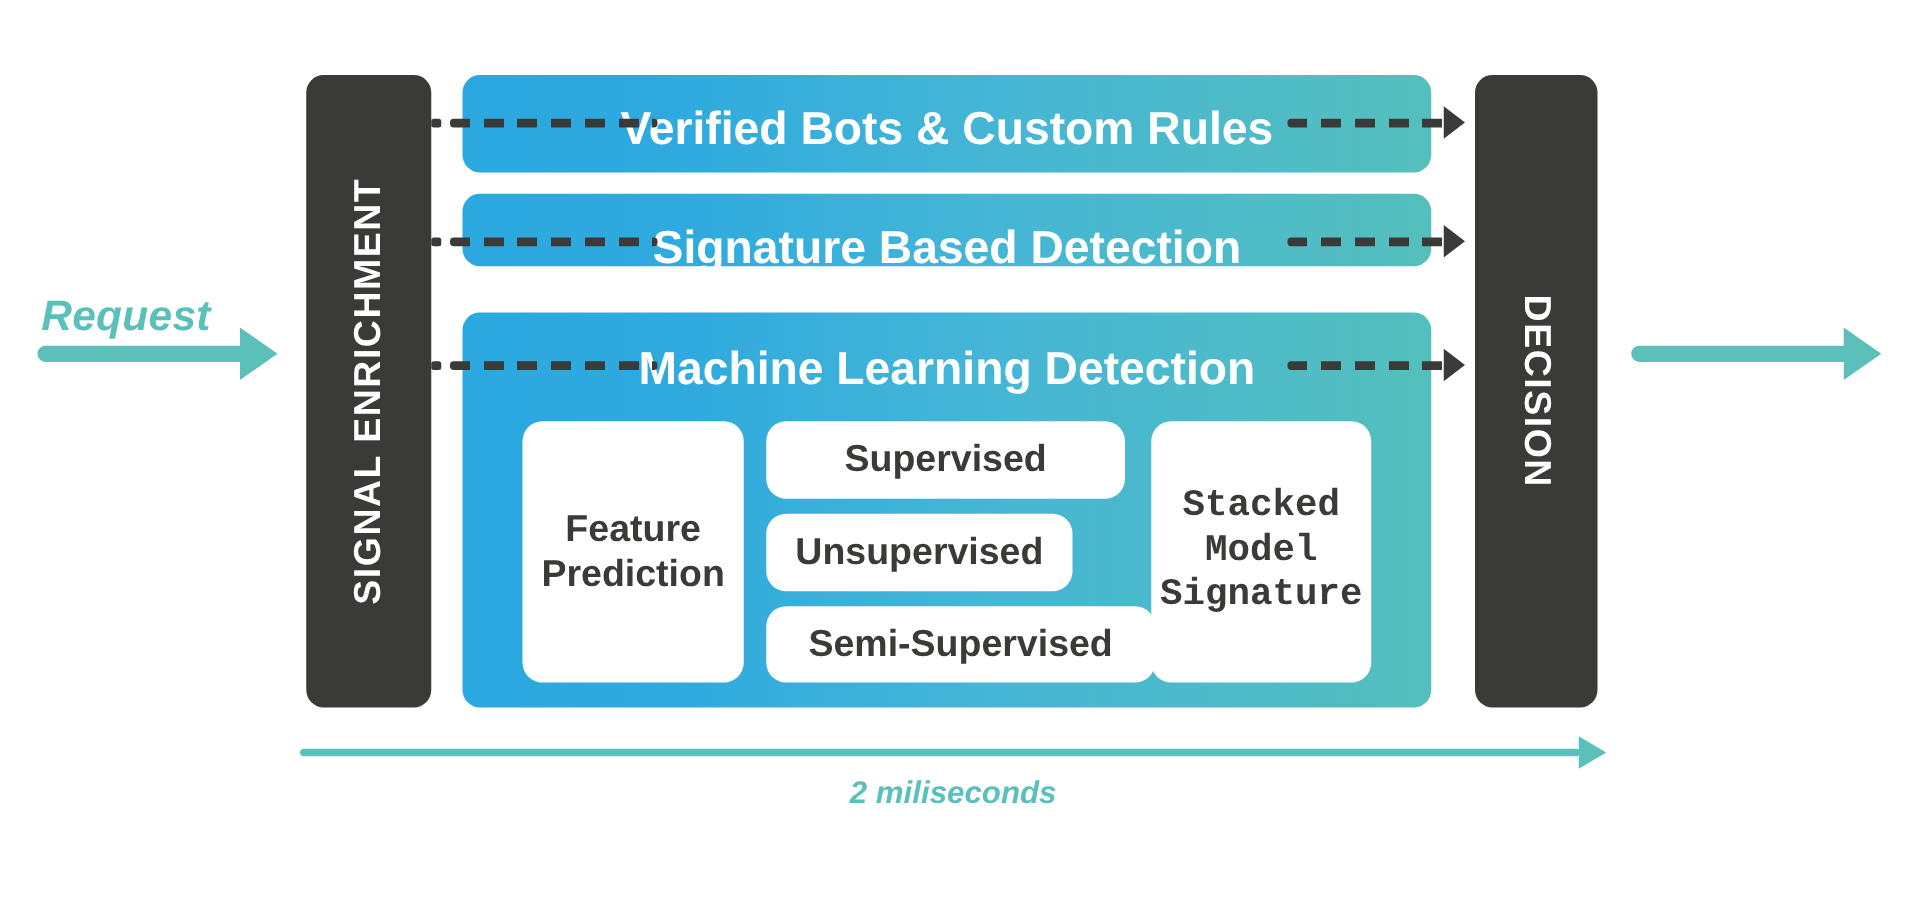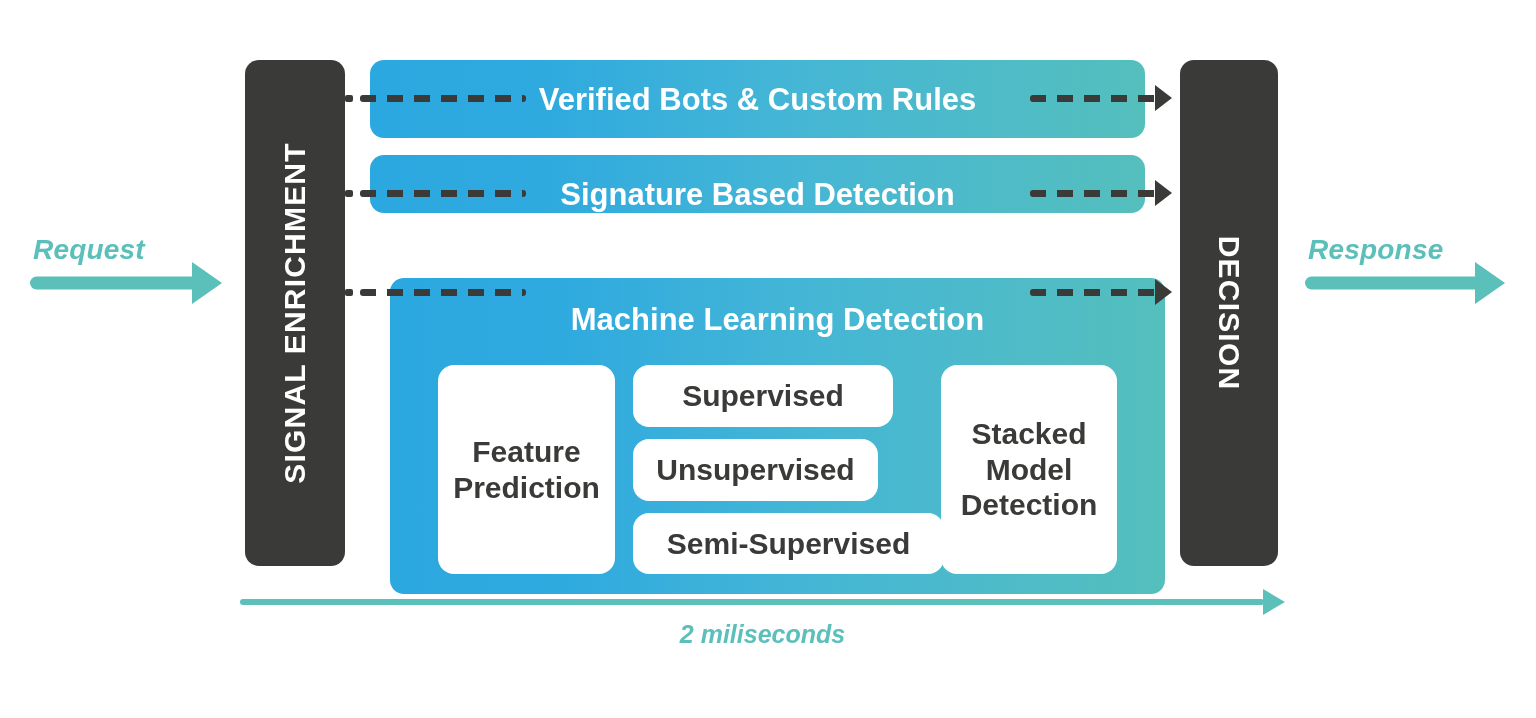--- a/index.html
+++ b/index.html
@@ -10,21 +10,21 @@
     overflow:hidden;
   }
   #stage{position:relative;width:1536px;height:718px;}
 
   
   .flow-label{
     position:absolute;
     color:#5BBFBA;
     font-weight:bold;
     font-style:italic;
-    font-size:28px;
+    font-size:34px;
     letter-spacing:0.2px;
     white-space:nowrap;
     line-height:1;
   }
   .flow-arrow{position:absolute;}
   .flow-arrow .shaft{
     position:absolute;
     left:0;top:50%;
     transform:translateY(-50%);
     height:13px;
@@ -67,21 +67,21 @@
     position:absolute;
     background:linear-gradient(90deg,#2BA8E0 0%,#2FAADF 22%,#45B6D5 55%,#55BFBD 100%);
     border-radius:14px;
   }
   .lane-title{
     position:absolute;
     left:0;right:0;
     text-align:center;
     color:#ffffff;
     font-weight:bold;
-    font-size:31px;
+    font-size:37px;
     white-space:nowrap;
     line-height:1;
   }
 
   
   .dash{
     position:absolute;
     height:7px;
     background:repeating-linear-gradient(90deg,#3A3A38 0px,#3A3A38 16px,rgba(0,0,0,0) 16px,rgba(0,0,0,0) 27px);
     border-radius:3px;
@@ -163,60 +163,59 @@
   <div class="dash-head" style="left:1155px;top:85px;"></div>
 
   <div class="lane" style="left:370px;top:155px;width:775px;height:58px;">
     <div class="lane-title" style="top:24px;">Signature Based Detection</div>
   </div>
   <div class="dash-nub" style="left:345px;top:190px;"></div>
   <div class="dash" style="left:360px;top:190px;width:166px;"></div>
   <div class="dash" style="left:1030px;top:190px;width:127px;"></div>
   <div class="dash-head" style="left:1155px;top:180px;"></div>
 
-  <div class="lane" style="left:390px;top:250px;width:775px;height:316px;margin-top:28px;">
+  <div class="lane" style="left:370px;top:250px;width:775px;height:316px;">
     <div class="lane-title" style="top:26px;">Machine Learning Detection</div>
 
     <div class="card" style="left:48px;top:87px;width:177px;height:209px;align-items:center;">
       <span>
         <span>Feature</span><br>
         <span>Prediction</span>
       </span>
     </div>
 
-    <div class="card" style="left:243px;top:87px;width:260px;height:62px;">
+    <div class="card" style="left:243px;top:87px;width:287px;height:62px;">
       <span>Supervised</span>
     </div>
 
     <div class="card" style="left:243px;top:161px;width:245px;height:62px;">
       <span>Unsupervised</span>
     </div>
 
     <div class="card" style="left:243px;top:235px;width:311px;height:61px;">
       <span>Semi-Supervised</span>
     </div>
 
-    <div class="card" style="left:551px;top:87px;width:176px;height:209px;">
+    <div class="card" style="left:551px;top:87px;width:176px;height:209px;font-family:Liberation Mono, monospace;">
       <span>
         <span>Stacked</span><br>
         <span>Model</span><br>
-        <span>Detection</span>
+        <span>Signature</span>
       </span>
     </div>
   </div>
   <div class="dash-nub" style="left:345px;top:289px;"></div>
   <div class="dash" style="left:360px;top:289px;width:166px;"></div>
   <div class="dash" style="left:1030px;top:289px;width:127px;"></div>
   <div class="dash-head" style="left:1155px;top:279px;"></div>
 
   <div class="pillar" style="left:1180px;top:60px;width:98px;height:506px;">
     <span class="vtext down">DECISION</span>
   </div>
 
-  <div class="flow-label" style="left:1308px;top:236px;">Response</div>
   <div class="flow-arrow" style="left:1305px;top:262px;width:200px;height:42px;">
     <div class="shaft" style="width:176px;"></div>
     <div class="head"></div>
   </div>
 
   <div class="timeline" style="left:240px;top:588px;width:1045px;height:28px;">
     <div class="tshaft" style="width:1024px;"></div>
     <div class="thead"></div>
   </div>
   <div class="timeline-label" style="left:240px;top:622px;width:1045px;">2 miliseconds</div>

